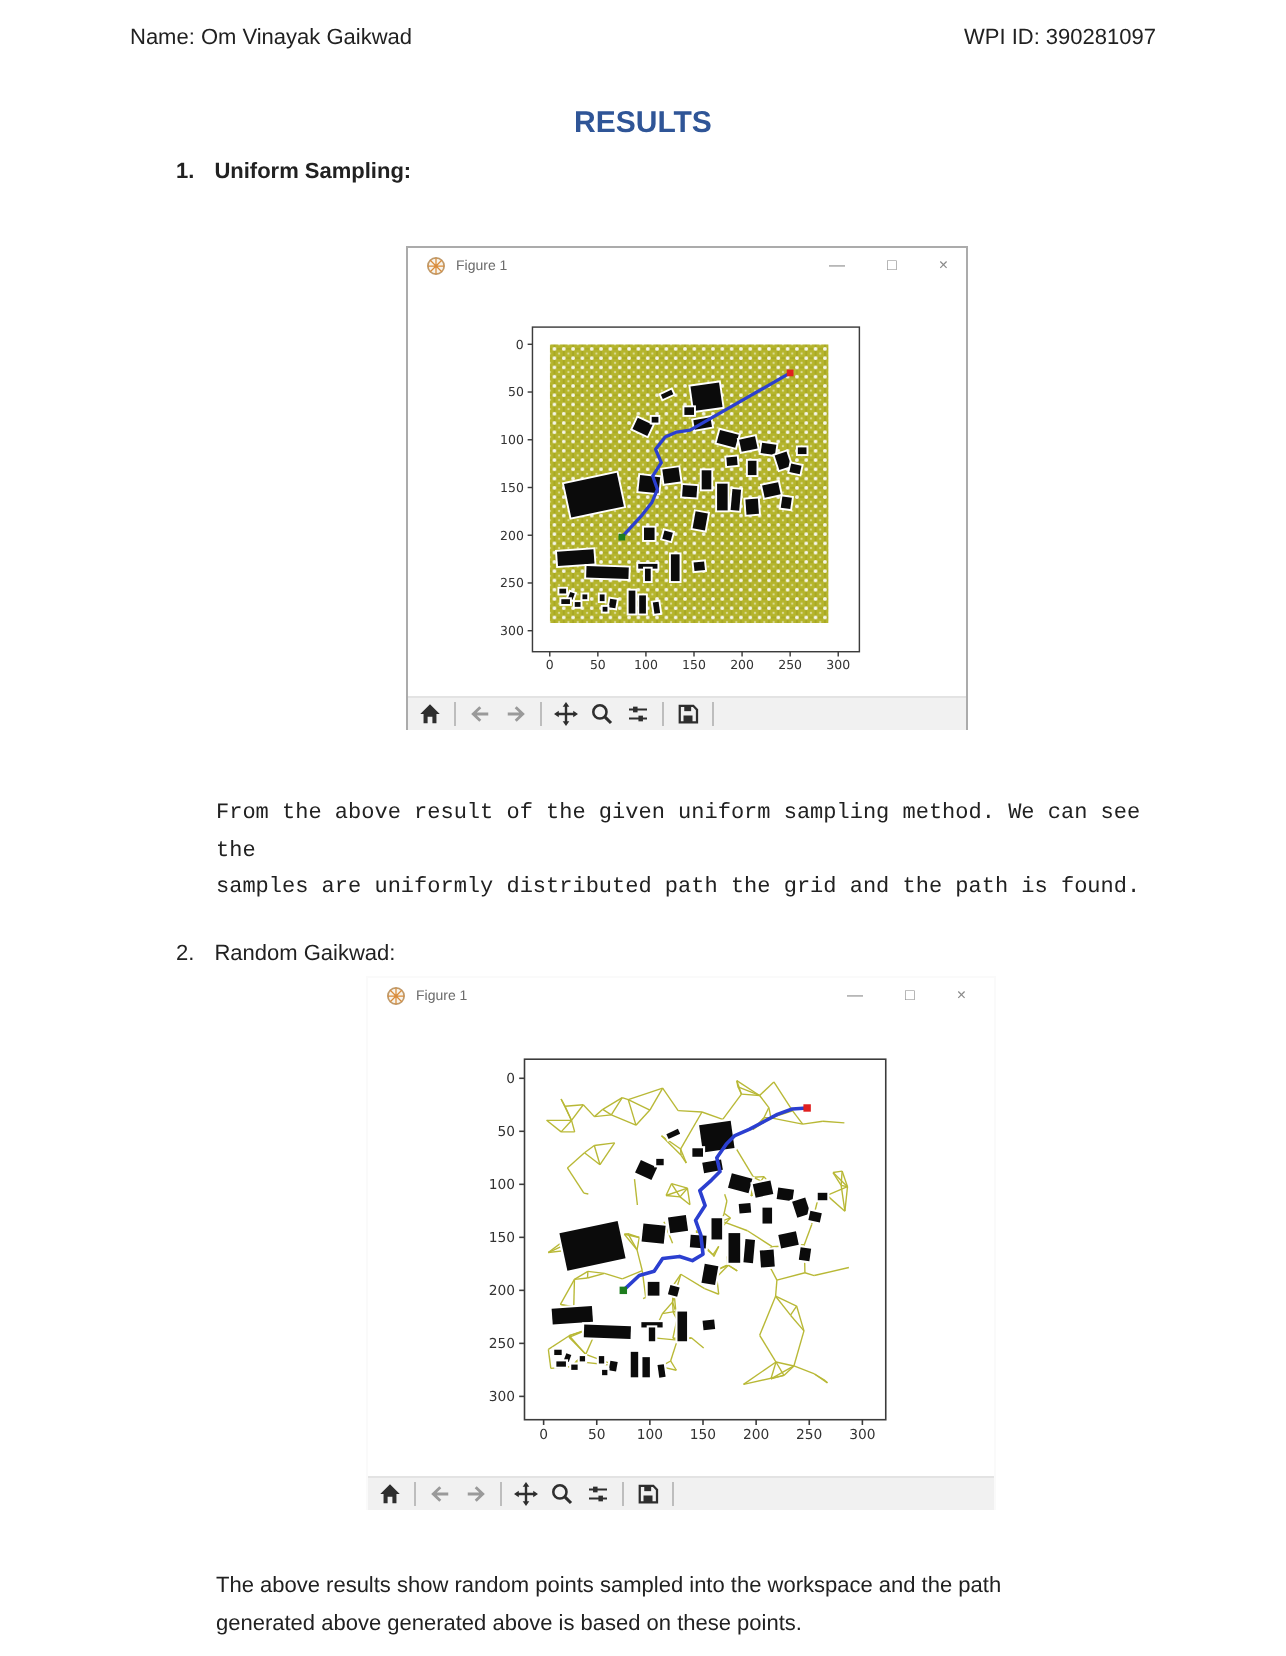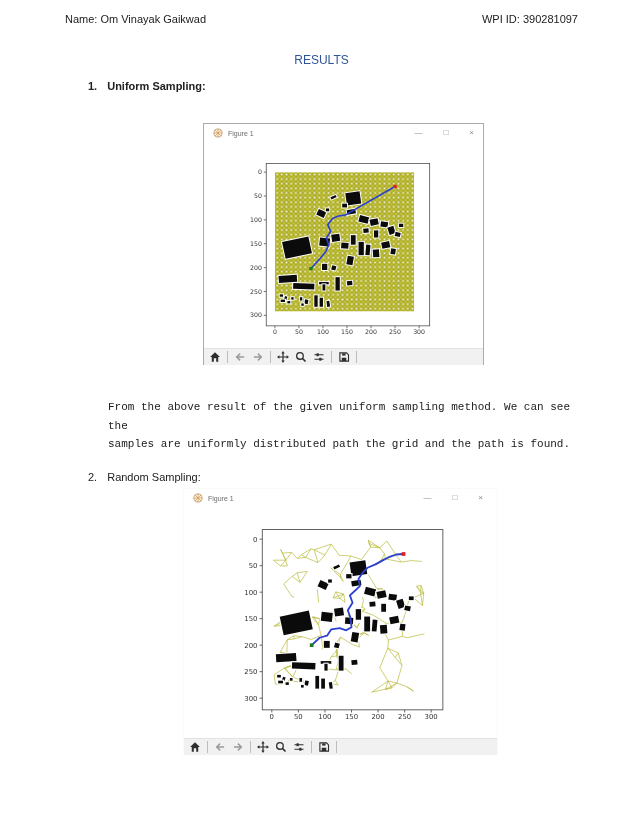--- a/index.html
+++ b/index.html
@@ -3,21 +3,21 @@
 <meta charset="utf-8">
 <style>
   * { margin:0; padding:0; box-sizing:border-box; }
   html,body { background:#fff; }
   body { font-family:"Liberation Sans", sans-serif; color:#212121; }
   .page { position:relative; width:643px; height:828px; background:#ffffff; overflow:hidden;padding-left:28px; }
 
   .header { position:absolute; top:13px; left:65px; right:65px;
             display:flex; justify-content:space-between; font-size:11px; }
   .doc-title { position:absolute; top:53px; left:0; width:100%; text-align:center;
-               font-size:12px; font-weight:normal; color:var(--accent,#2F5597); }
+               font-size:15px; font-weight:bold; color:var(--accent,#2F5597); }
 
   .sec { position:absolute; left:88px; font-size:11px; display:flex; gap:10px; }
   .sec.bold { font-weight:bold; }
   .sec1 { top:80px; }
   .sec2 { top:471px; }
 
   .caption { position:absolute; left:108px; font-size:11px; line-height:18.5px; }
   .cap1 { top:398px; width:470px;font-family:Liberation Mono, monospace; }
   .cap2 { top:784px; width:488px; }
 
@@ -231,21 +231,21 @@
     </div>
   </div>
 
   <div class="caption cap1">
     <div>From the above result of the given uniform sampling method. We can see the</div>
     <div>samples are uniformly distributed path the grid and the path is found.</div>
   </div>
 
   <div class="sec sec2">
     <span>2.</span>
-    <span>Random Sampling:</span>
+    <span>Random Gaikwad:</span>
   </div>
 
   <div class="fig-window fig2">
     <div class="titlebar">
       <span class="mpl-icon">
         <svg viewBox="0 0 16 16">
             <circle cx="8" cy="8" r="6.5" fill="#f7f3ea" stroke="#c09a6a" stroke-width="1.4"></circle>
             <g stroke="#d98b3a" stroke-width="1">
               <path d="M8 1.5v13M1.5 8h13M3.4 3.4l9.2 9.2M12.6 3.4 3.4 12.6" fill="none"></path>
             </g>
@@ -615,14 +615,18 @@
           <svg viewBox="0 0 16 16">
             <path d="M2.5 2.5h9L14 5.2v8.3H2.5z" fill="none" stroke="#2e2e2e" stroke-width="1.5"></path>
             <rect x="5" y="9" width="6" height="4.5" fill="#2e2e2e"></rect>
             <rect x="5.5" y="3.2" width="4.6" height="2.9" fill="#2e2e2e"></rect>
           </svg>
         </span>
       <span class="tbsep"></span>
     </div>
   </div>
 
+  <div class="caption cap2">
+    <div>The above results show random points sampled into the workspace and the path</div>
+    <div>generated above generated above is based on these points.</div>
+  </div>
 
 </div>
 
 </body></html>

